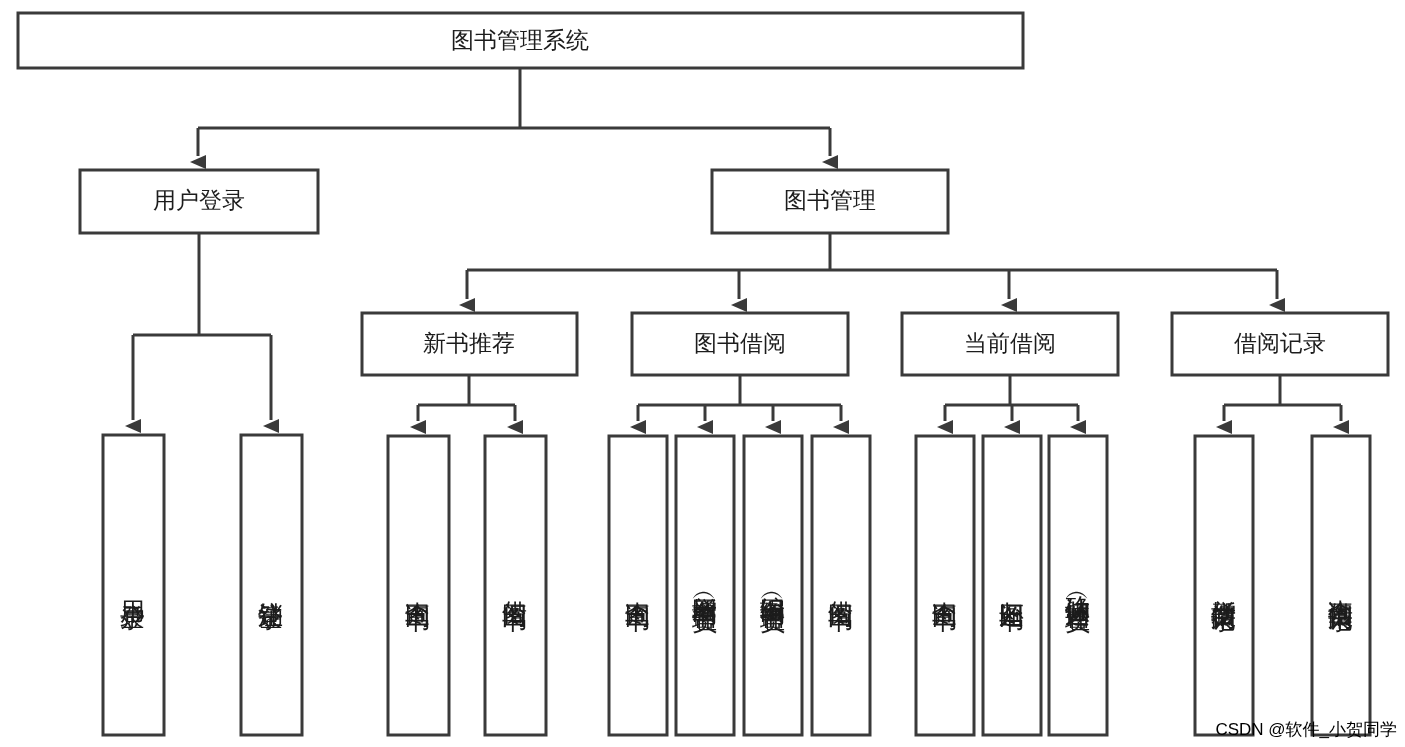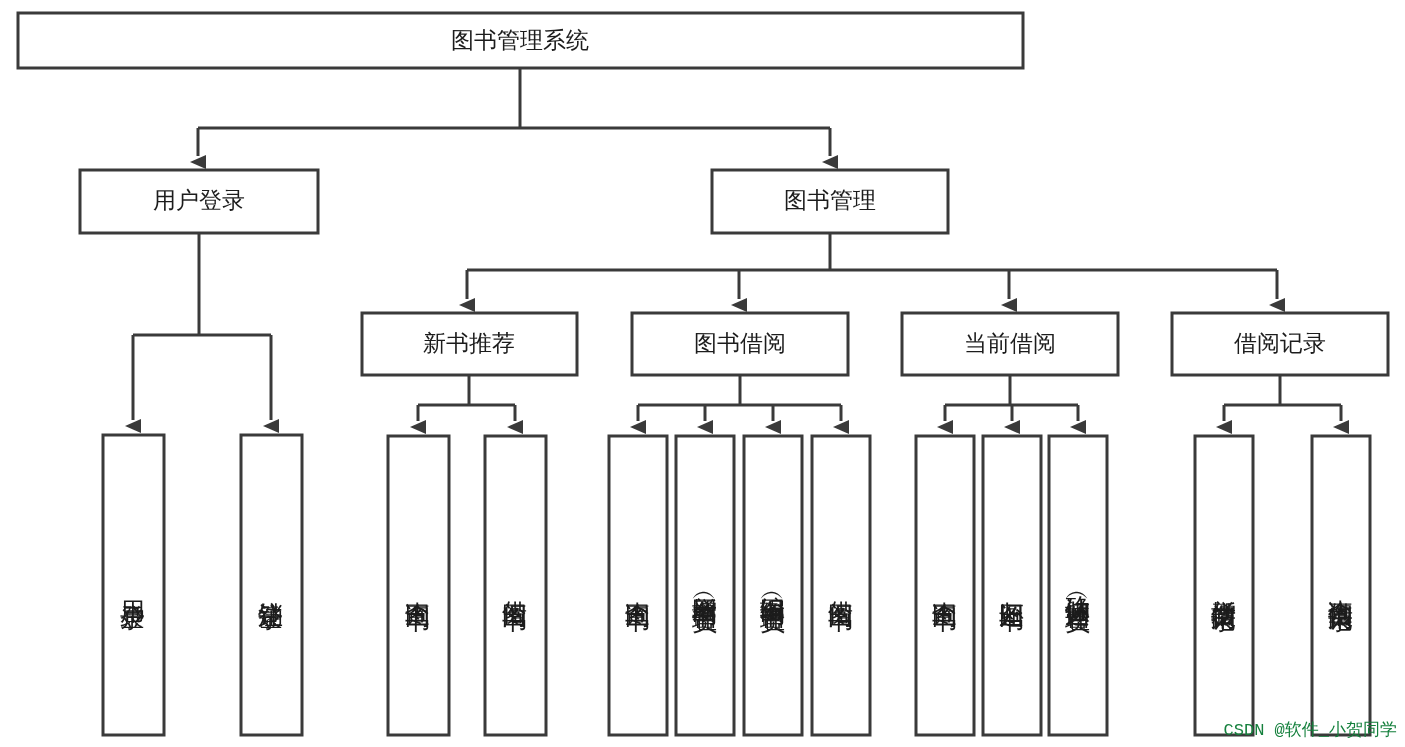--- a/index.html
+++ b/index.html
@@ -49,23 +49,23 @@
     fill: #1c1c1c;
     writing-mode: vertical-rl;
     text-orientation: upright;
     text-anchor: middle;
     letter-spacing: 2px;
   }
   .watermark {
     position: absolute;
     right: 8px;
     bottom: 6px;
-    font-family: Liberation Mono, monospace;
+    font-family: Liberation Sans, sans-serif;
     font-size: 17px;
-    color: #15803d;
+    color: #000000;
     white-space: nowrap;
     pointer-events: none;
   }
 </style>
 </head>
 <body>
 
 <div id="diagram-root">
 <svg width="1405" height="747" viewBox="0 0 1405 747" xmlns="http://www.w3.org/2000/svg">
   <defs>

